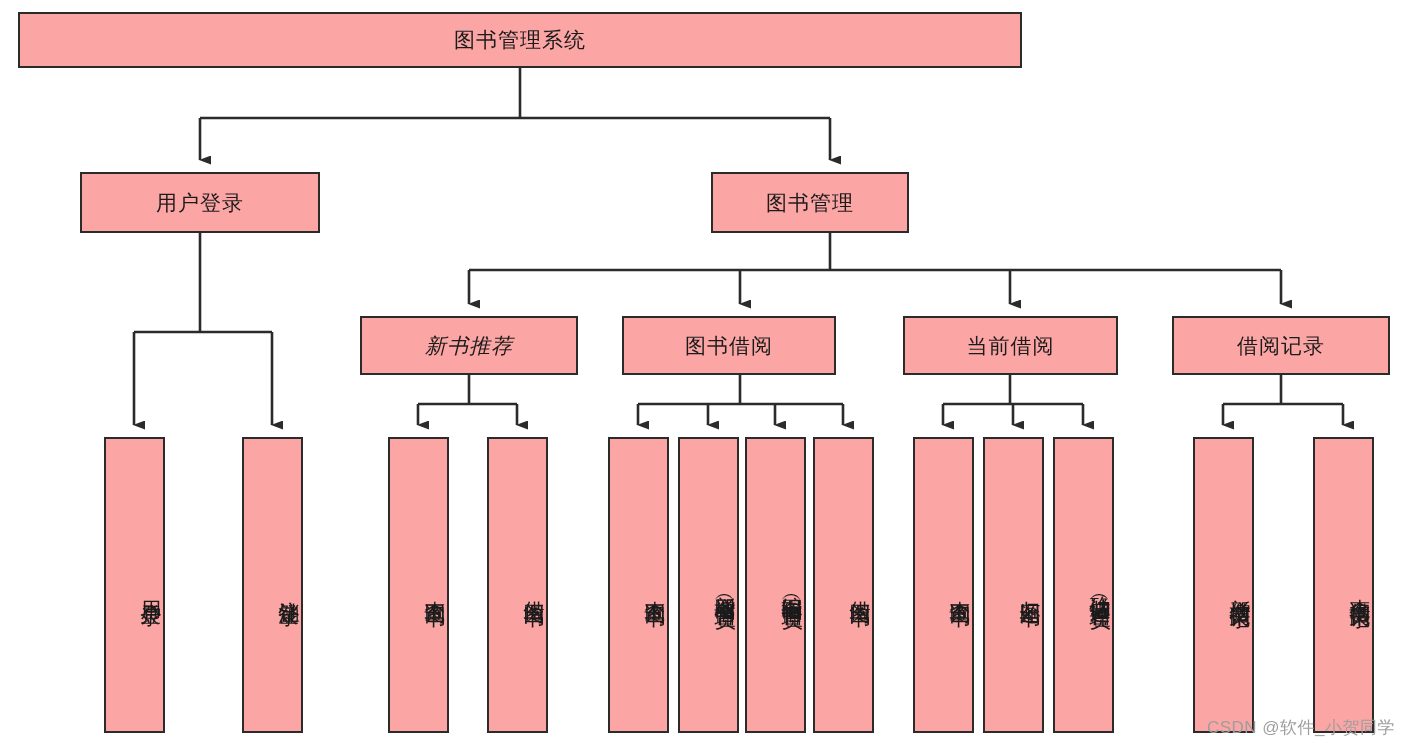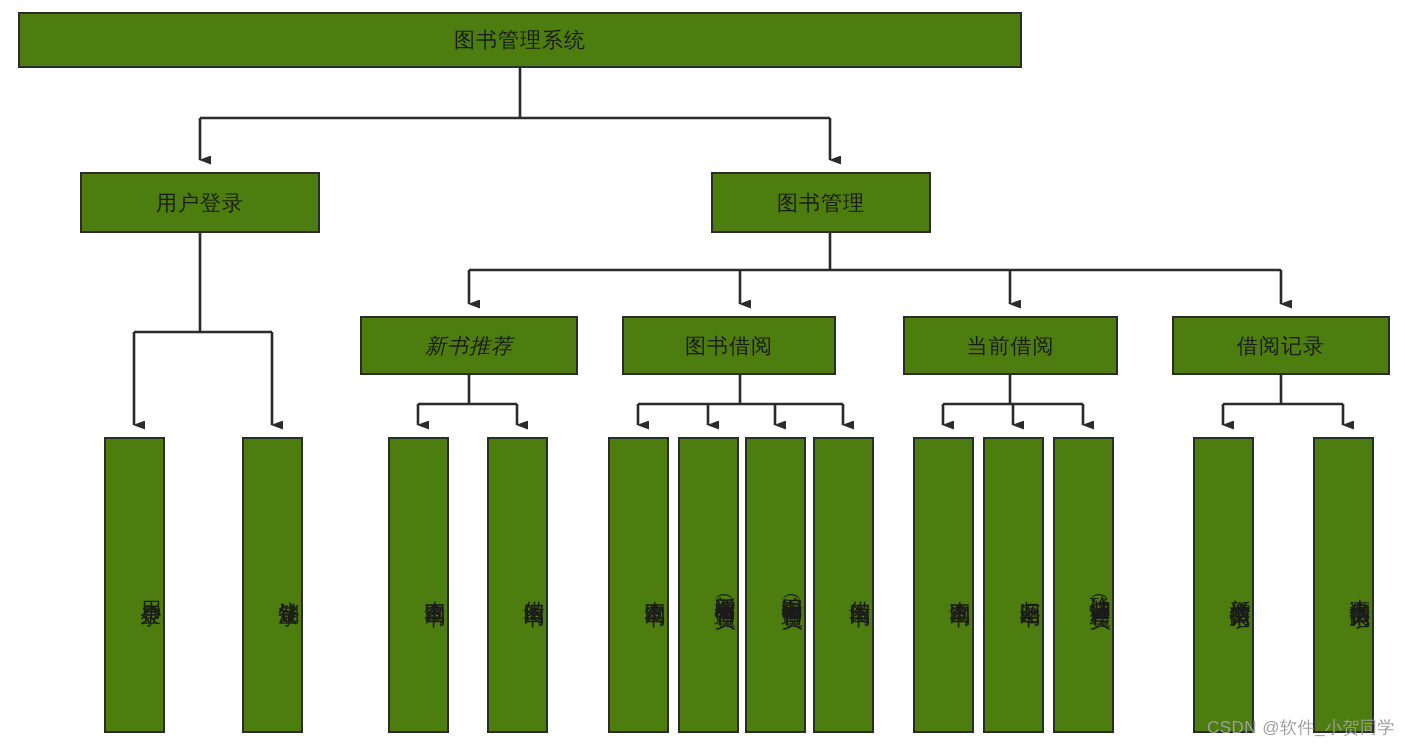--- a/index.html
+++ b/index.html
@@ -18,21 +18,21 @@
   svg.wires {
     position: absolute;
     left: 0;
     top: 0;
     width: 1405px;
     height: 747px;
   }
   .node {
     position: absolute;
     box-sizing: border-box;
-    background: #4d7c0f;
+    background: #fca5a5;
     border: 2px solid #2b2b2b;
     display: flex;
     align-items: center;
     justify-content: center;
     color: #1b1b1b;
     line-height: 1.12;
     text-align: center;
   }
   .node.horiz {
     font-size: 21px;
@@ -118,21 +118,21 @@
     </g>
   </svg>
 
   <div class="node horiz" style="left:18px; top:12px; width:1004px; height:56px;">
     <span class="node-label">图书管理系统</span>
   </div>
 
   <div class="node horiz" style="left:80px; top:172px; width:240px; height:61px;">
     <span class="node-label">用户登录</span>
   </div>
-  <div class="node horiz" style="left:711px; top:172px; width:220px; height:61px;">
+  <div class="node horiz" style="left:711px; top:172px; width:198px; height:61px;">
     <span class="node-label">图书管理</span>
   </div>
 
   <div class="node horiz" style="left:360px; top:316px; width:218px; height:59px;font-style:italic;">
     <span class="node-label">新书推荐</span>
   </div>
   <div class="node horiz" style="left:622px; top:316px; width:214px; height:59px;">
     <span class="node-label">图书借阅</span>
   </div>
   <div class="node horiz" style="left:903px; top:316px; width:215px; height:59px;">

